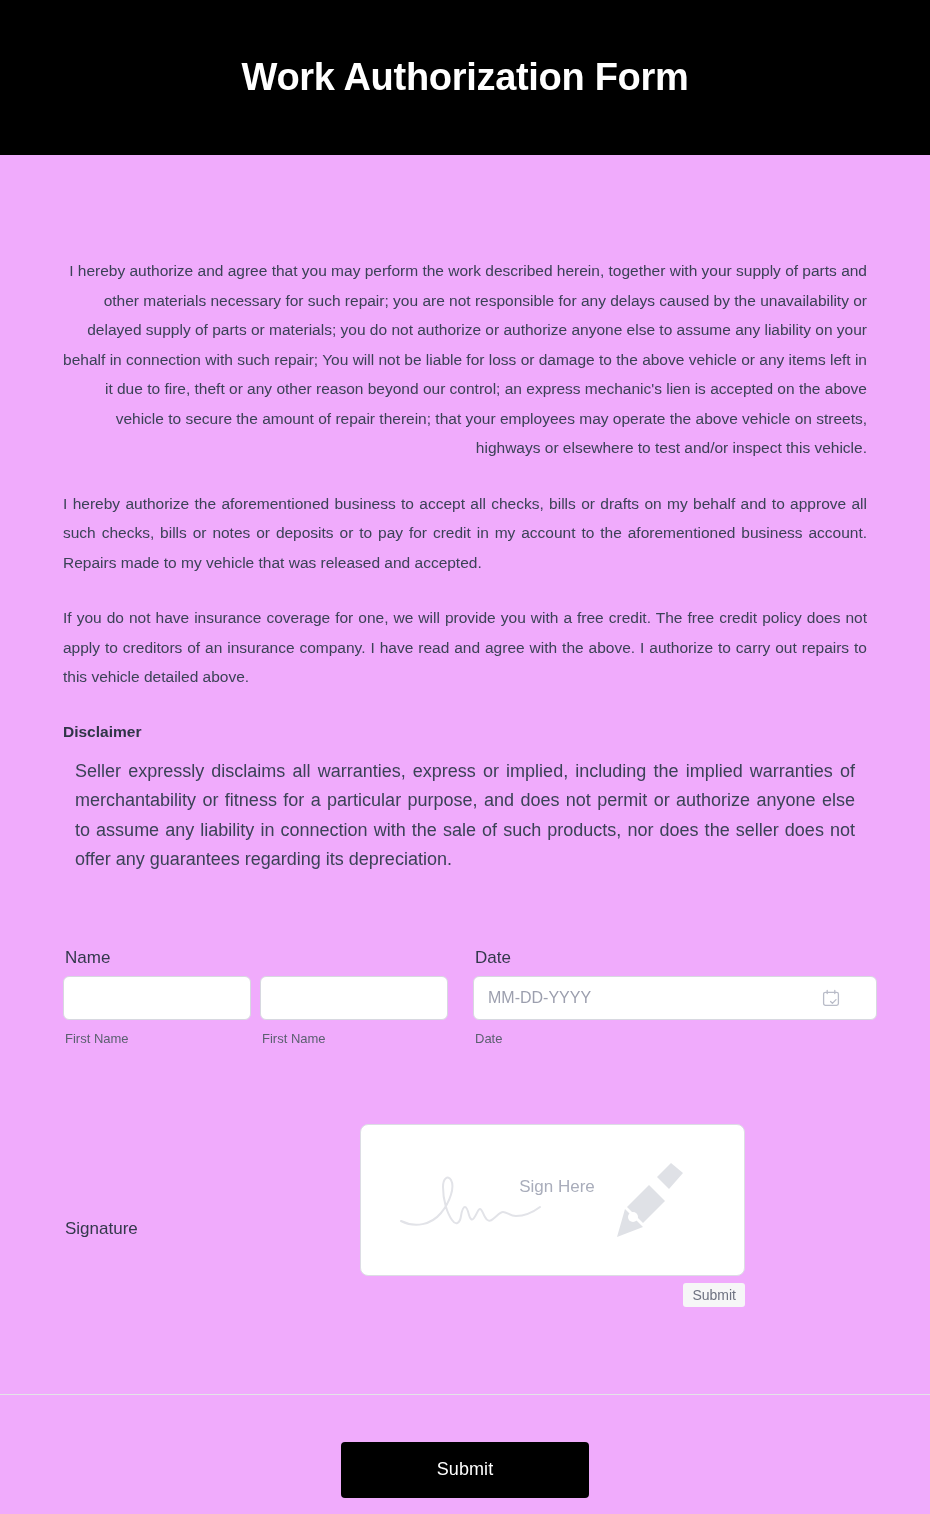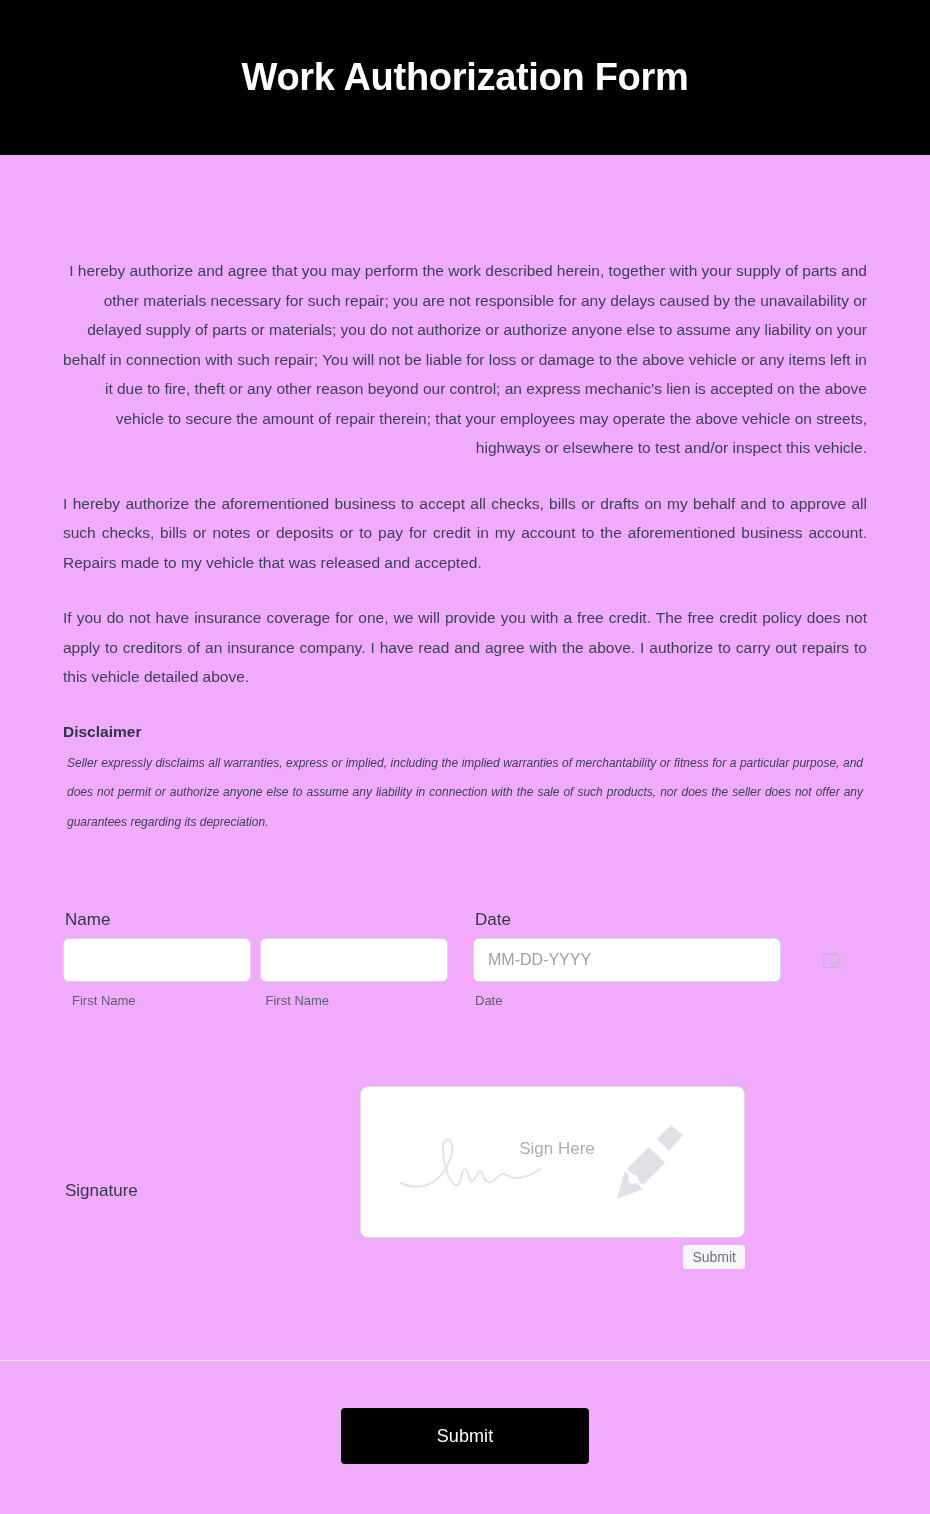--- a/index.html
+++ b/index.html
@@ -62,25 +62,24 @@
   .disclaimer-block { margin-top: 4px; }
   .disclaimer-heading {
     color: #2f3547;
     font-size: 15.5px;
     font-weight: bold;
     line-height: 27px;
     margin: 0;
   }
   .disclaimer-text {
     color: #3b4257;
-    font-size: 12px;
+    font-size: 18px;
     line-height: 29.5px;
     text-align: justify;
-    margin: 4px;
-    font-style: italic;
+    margin: 12px;
   }
 
   
   .fields-row {
     display: flex;
     margin-top: 72px;
     gap: 25px;
   }
   .field-group-name { width: 385px; }
   .field-group-date { width: 380px; }
@@ -105,26 +104,26 @@
     padding: 0 12px;
     outline: none;
     width: 188px;
   }
   .sublabel {
     color: #5b6070;
     font-size: 13px;
     margin-top: 11px;
     padding-left: 2px;
   }
-  .name-sublabels { display: flex; gap: 9px; margin-left: 7px; }
+  .name-sublabels { display: flex; gap: 9px; }
   .name-sublabels .sublabel { width: 188px; }
 
   .date-wrap { position: relative; width: 380px; }
   .date-input {
-    width: 308px;
+    width: 404px;
     height: 44px;
     border: 1px solid #d7d8e0;
     border-radius: 6px;
     background: #ffffff;
     font-family: "Liberation Sans", sans-serif;
     font-size: 16px;
     color: #33384c;
     padding: 0 40px 0 14px;
     outline: none;
   }

